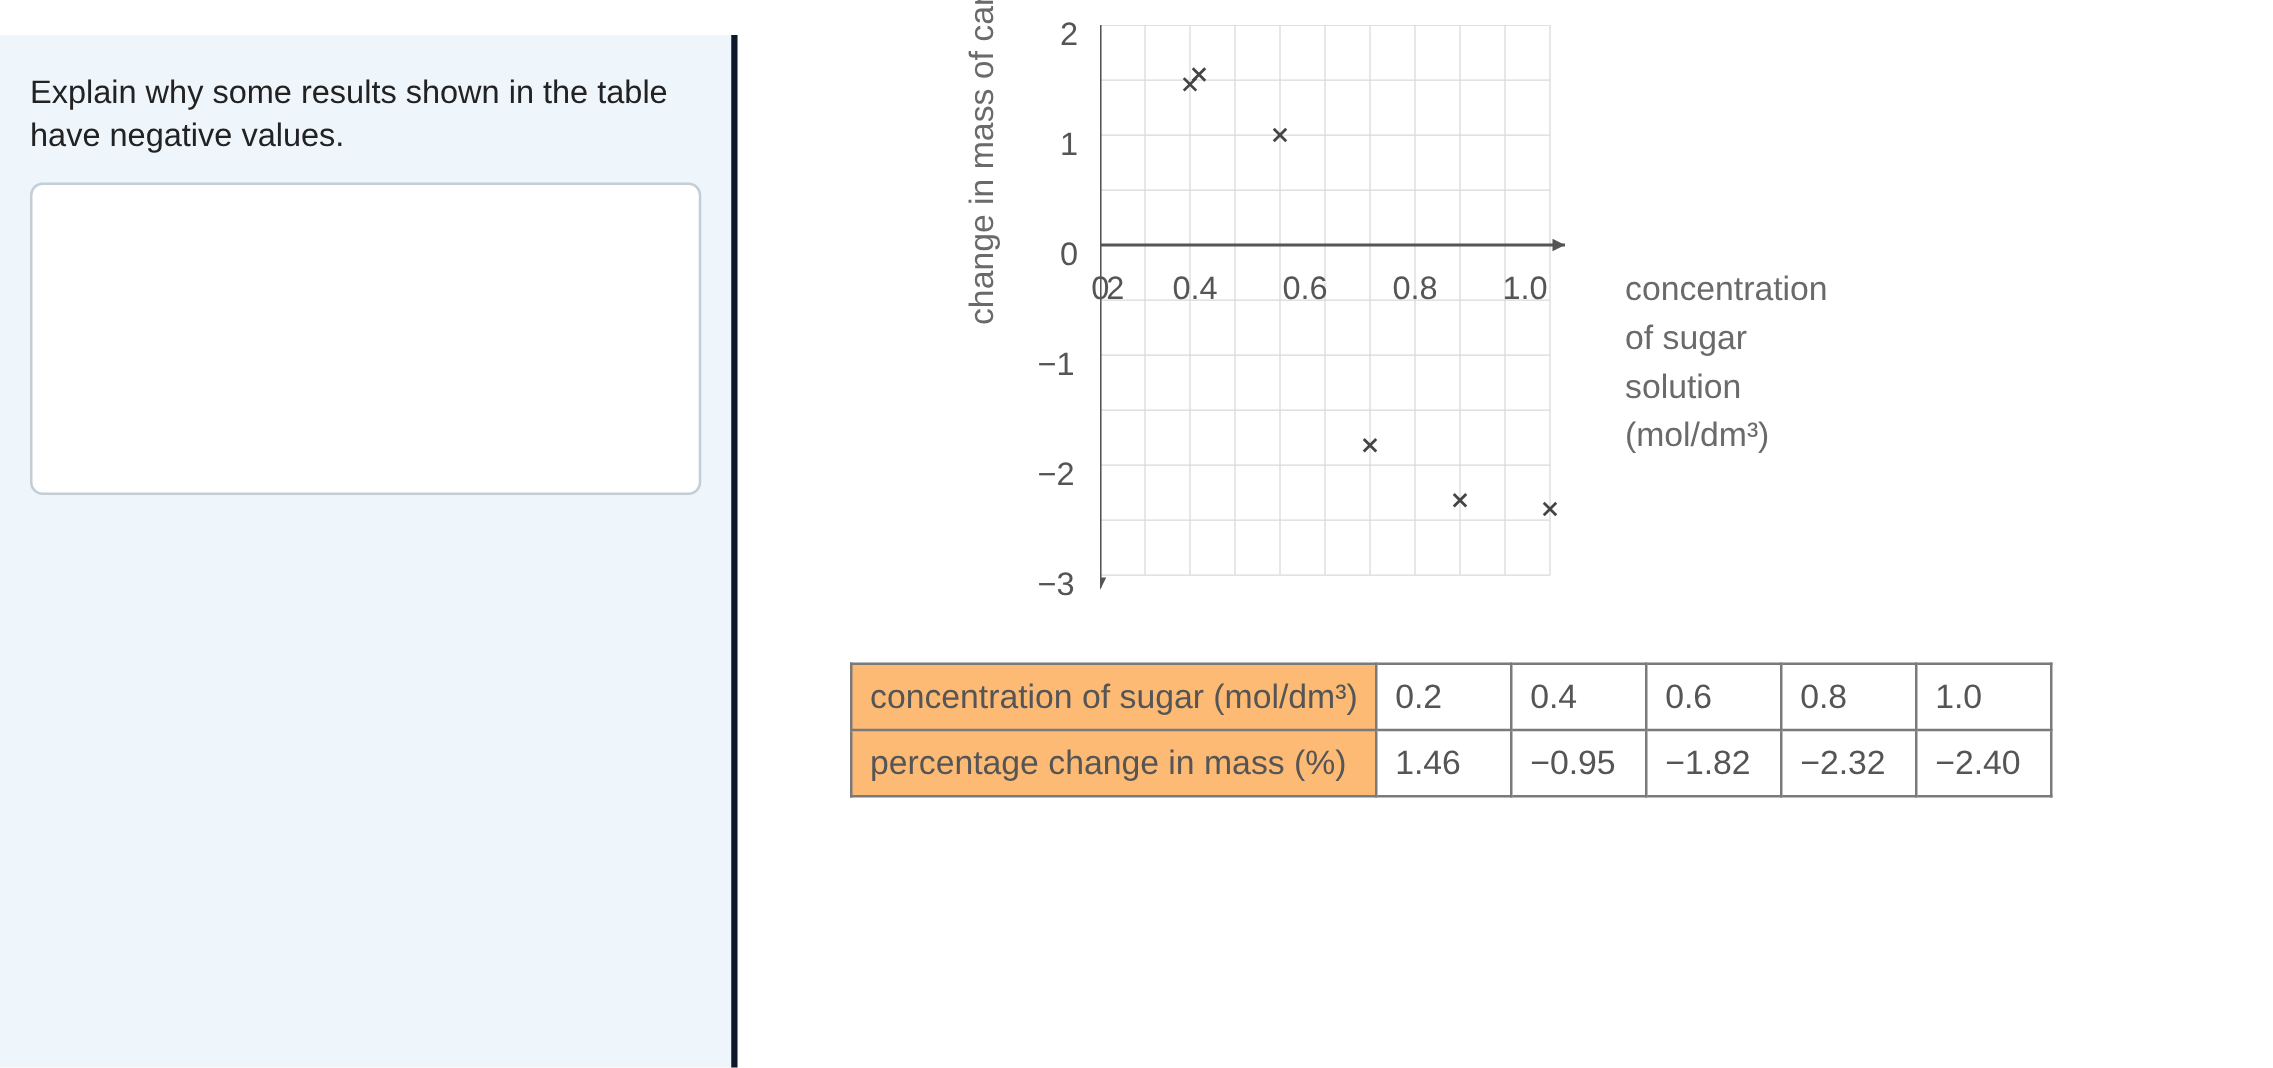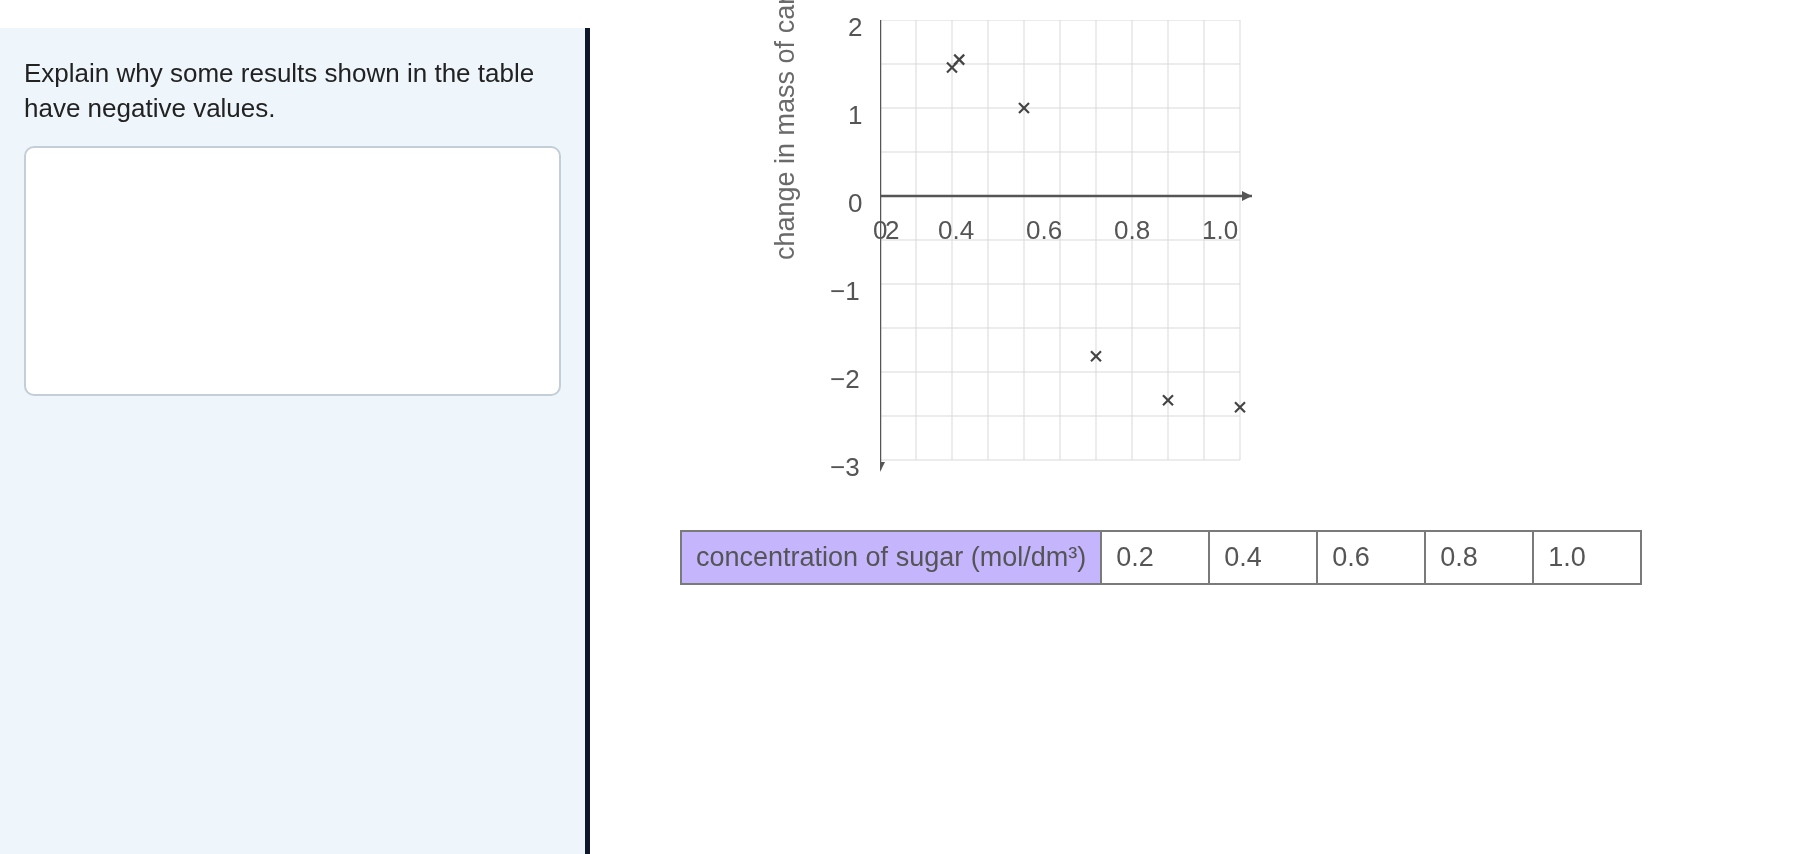--- a/index.html
+++ b/index.html
@@ -125,21 +125,21 @@
     border-collapse: collapse;
     font-size: 27px;
     color: #555;
   }
   .data-table td, .data-table th {
     border: 2px solid #7a7a7a;
     padding: 10px 14px;
     font-weight: normal;
   }
   .data-table th {
-    background: #c4b5fd;
+    background: #fdba74;
     text-align: left;
     min-width: 270px;
   }
   .data-table td { min-width: 78px; }
 </style>
 </head>
 <body>
 
 <div class="page">
 
@@ -213,31 +213,44 @@
             <line x1="139" y1="93" x2="149" y2="83" stroke="#444" stroke-width="2.2"></line>
             <line x1="211" y1="331.16" x2="221" y2="341.16" stroke="#444" stroke-width="2.2"></line>
             <line x1="211" y1="341.16" x2="221" y2="331.16" stroke="#444" stroke-width="2.2"></line>
             <line x1="283" y1="375.16" x2="293" y2="385.16" stroke="#444" stroke-width="2.2"></line>
             <line x1="283" y1="385.16" x2="293" y2="375.16" stroke="#444" stroke-width="2.2"></line>
             <line x1="355" y1="382.20000000000005" x2="365" y2="392.20000000000005" stroke="#444" stroke-width="2.2"></line>
             <line x1="355" y1="392.20000000000005" x2="365" y2="382.20000000000005" stroke="#444" stroke-width="2.2"></line>
           </svg>
       </div>
 
+      <div class="x-axis-label">
+        <span style="display:block;max-width:260px;">concentration of sugar solution (mol/dm³)</span>
+      </div>
     </div>
 
     <table class="data-table">
       <tbody>
           <tr>
         <th>
           <span>concentration of sugar (mol/dm³)</span>
         </th>
         <td>0.2</td>
         <td>0.4</td>
         <td>0.6</td>
         <td>0.8</td>
         <td>1.0</td>
       </tr>
+      <tr>
+        <th>
+          <span>percentage change in mass (%)</span>
+        </th>
+        <td>1.46</td>
+        <td>−0.95</td>
+        <td>−1.82</td>
+        <td>−2.32</td>
+        <td>−2.40</td>
+      </tr>
     </tbody>
       </table>
 
   </div>
 </div>
 
 </body></html>

